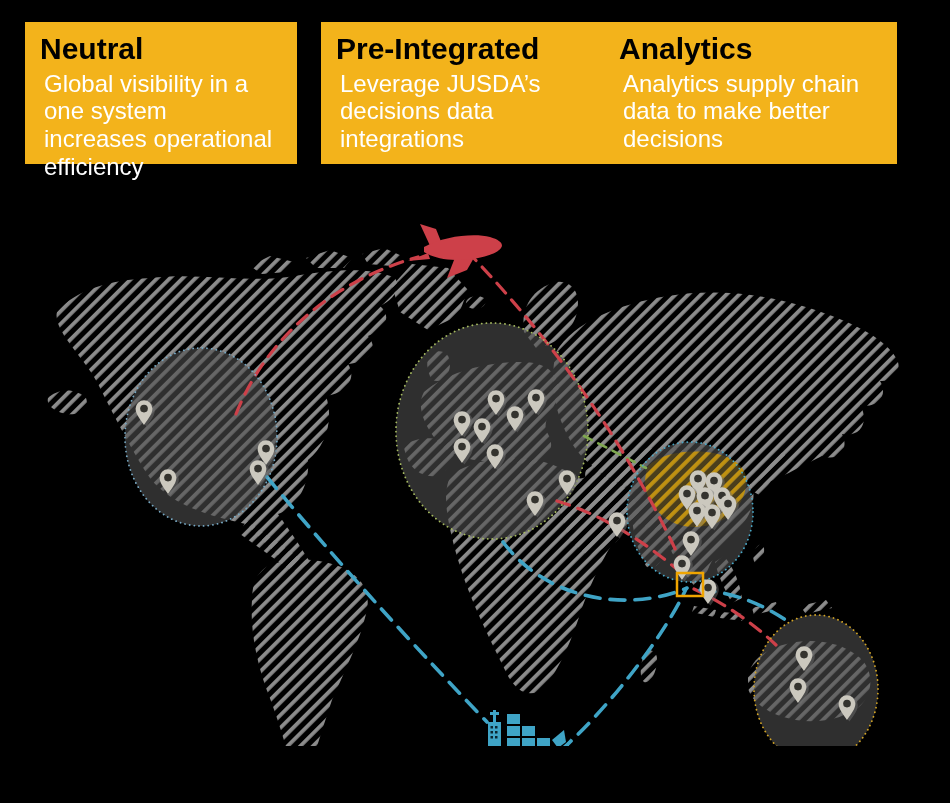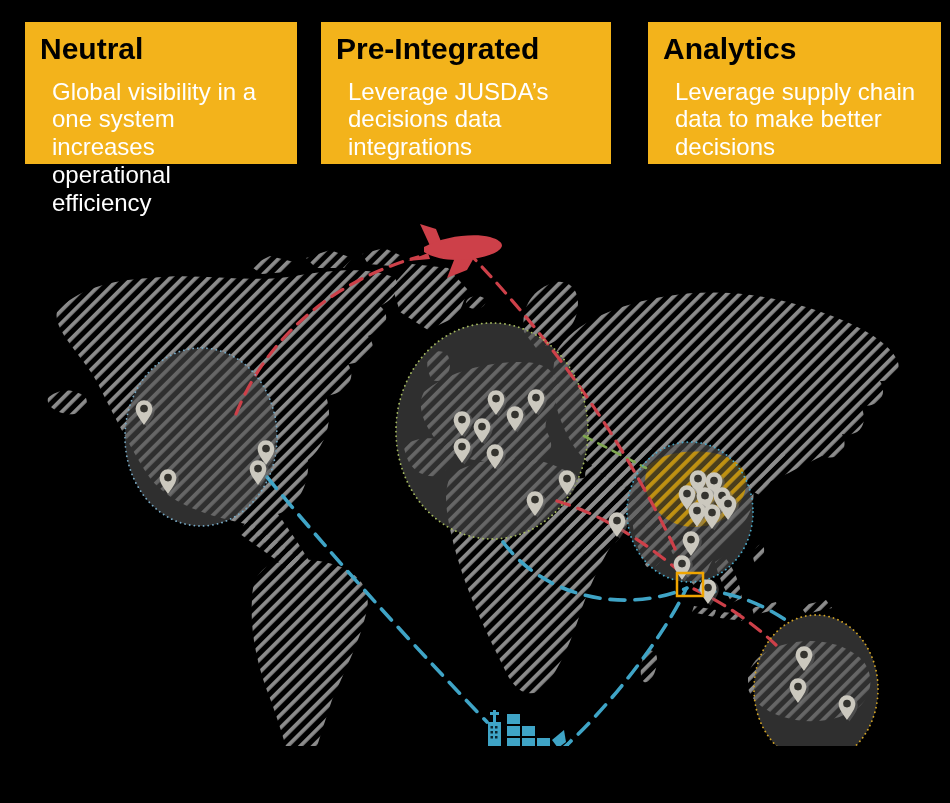--- a/index.html
+++ b/index.html
@@ -1,24 +1,24 @@
 <!DOCTYPE html>
 <html style="--bg: #000000; --card-bg: #F3B31B; --card-title: #000000; --card-body: #FFFFFF;"><head>
 <meta charset="utf-8">
 <style>
   html,body{margin:0;padding:0;background:#000;}
   .slide{position:relative;width:950px;height:746px;background:var(--bg,#000);overflow:hidden;
          font-family:"Liberation Sans",sans-serif;}
   .card{position:absolute;top:22px;height:142px;box-sizing:border-box;
         background:var(--card-bg,#F3B31B);padding:8px 14px 8px 15px;}
   .card h2{margin:2px 0 1px 0;font-size:30px;font-weight:700;color:var(--card-title,#000);line-height:1.12;}
-  .card p{margin:12px;font-size:24px;font-weight:400;color:var(--card-body,#fff);line-height:1.16;}
+  .card p{margin:4px;font-size:24px;font-weight:400;color:var(--card-body,#fff);line-height:1.16;}
   .card-1{left:25px;width:272px;padding-right:20px;}
   .card-2{left:321px;width:290px;}
-  .card-3{left:648px;width:293px;padding-right:8px;}
+  .card-3{left:604px;width:293px;padding-right:8px;}
   svg.map{position:absolute;left:0;top:0;width:950px;height:803px;display:block;}
 </style>
 </head>
 <body>
 
 <div class="slide">
 
   <svg class="map" viewBox="0 0 950 803" aria-hidden="true">
     <defs>
       <pattern id="hatch" patternUnits="userSpaceOnUse" width="9" height="9" patternTransform="rotate(-45)">
@@ -270,16 +270,16 @@
     <div class="card card-1">
       <h2>Neutral</h2>
       <p>Global visibility in a one system increases operational efficiency</p>
     </div>
     <div class="card card-2">
       <h2>Pre-Integrated</h2>
       <p>Leverage JUSDA’s decisions data integrations</p>
     </div>
     <div class="card card-3">
       <h2>Analytics</h2>
-      <p>Leverage supply chain data to make better decisions</p>
+      <p>Analytics supply chain data to make better decisions</p>
     </div>
   </div>
 </div>
 
 </body></html>

